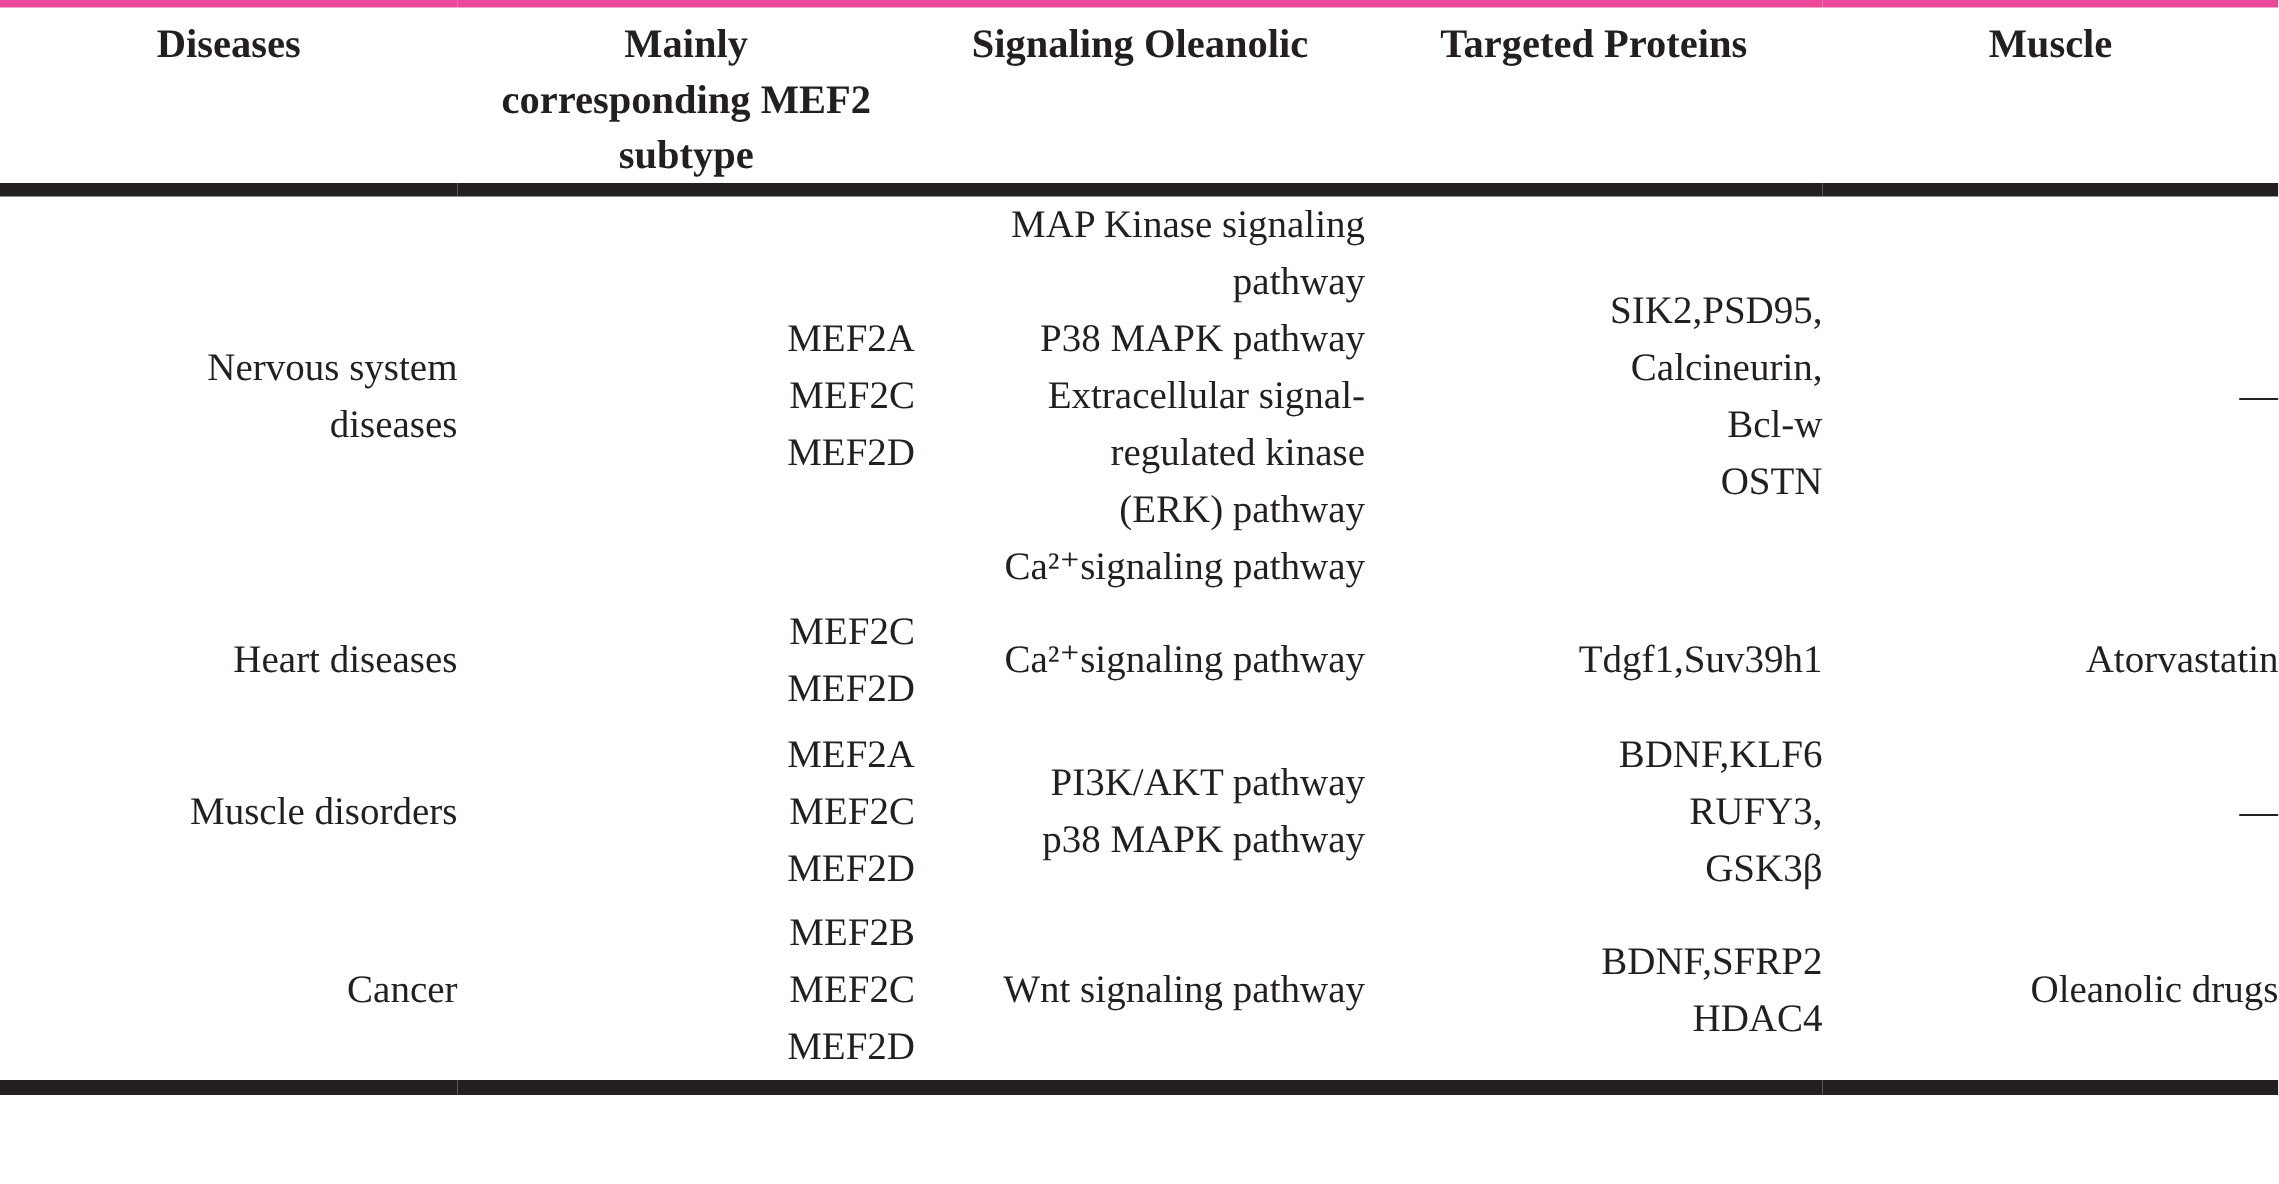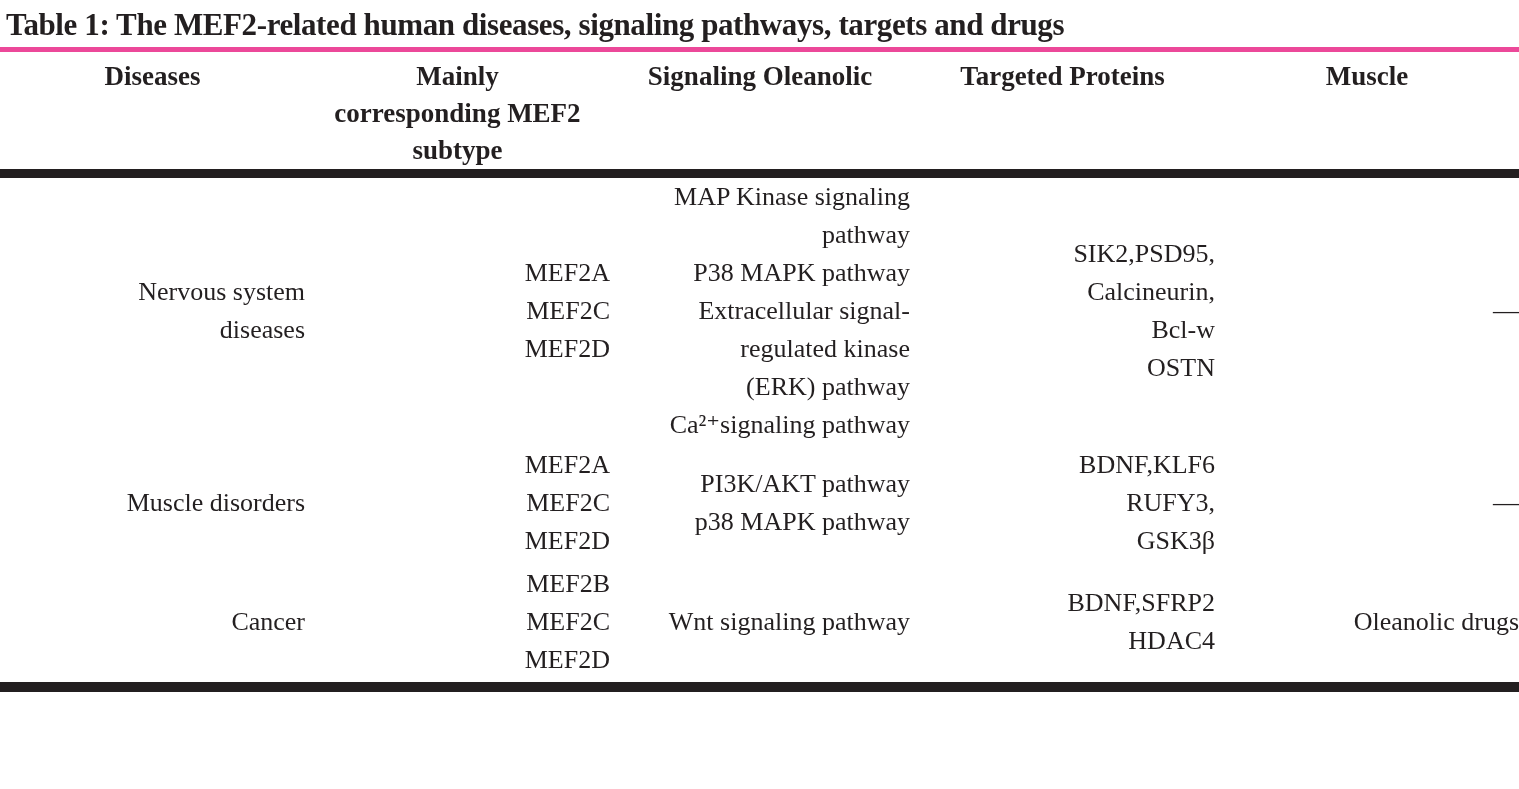--- a/index.html
+++ b/index.html
@@ -56,21 +56,20 @@
   tr.r0 { height: 270px; }
   tr.r1 { height: 85px; }
   tr.r2 { height: 117px; }
   tr.r3 { height: 126px; }
 </style>
 </head>
 <body>
 
 <div class="page">
 
-  <div class="caption">Table 1: The MEF2-related human diseases, signaling pathways, targets and drugs</div>
 
   <table class="mef2">
     <colgroup>
       <col style="width:305px">
       <col style="width:305px">
       <col style="width:300px">
       <col style="width:305px">
       <col style="width:304px">
     </colgroup>
     <thead>
@@ -99,20 +98,28 @@
 regulated kinase
 (ERK) pathway
 Ca²⁺signaling pathway</td>
         <td>SIK2,PSD95,
 Calcineurin,
 Bcl-w
 OSTN</td>
         <td>—</td>
       </tr>
 
+      <tr class="r1">
+        <td class="c-disease">Heart diseases</td>
+        <td>MEF2C
+MEF2D</td>
+        <td>Ca²⁺signaling pathway</td>
+        <td>Tdgf1,Suv39h1</td>
+        <td>Atorvastatin</td>
+      </tr>
 
       <tr class="r2">
         <td class="c-disease">Muscle disorders</td>
         <td>MEF2A
 MEF2C
 MEF2D</td>
         <td>PI3K/AKT pathway
 p38 MAPK pathway</td>
         <td>BDNF,KLF6
 RUFY3,

